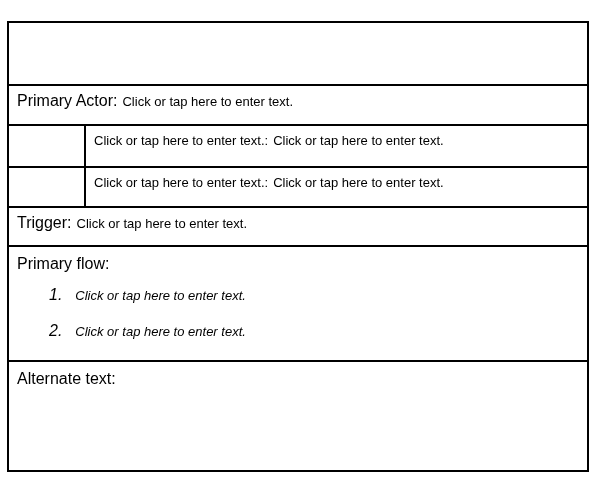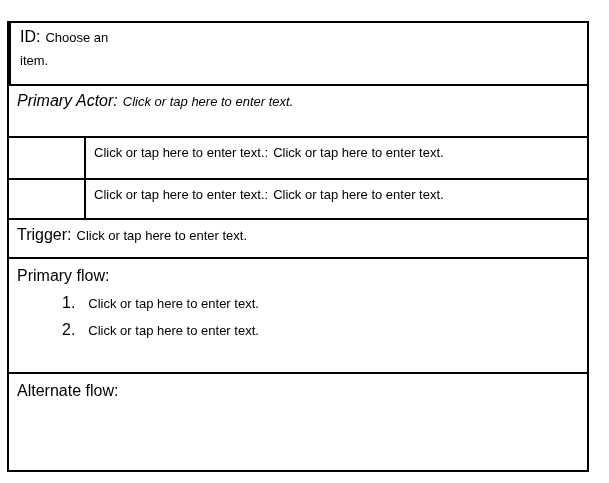--- a/index.html
+++ b/index.html
@@ -22,21 +22,21 @@
     box-sizing: border-box;
     background: #ffffff;
   }
   .row {
     box-sizing: border-box;
     border-bottom: 2px solid #000000;
     display: flex;
     align-items: stretch;
   }
   .r1 { height: 63px; }
-  .r2 { height: 52px; font-style: italic; }
+  .r2 { height: 40px; }
   .r3 { height: 42px; }
   .r4 { height: 42px; }
   .r5 { height: 40px; }
   .r6 { height: 39px; }
   .r7 { height: 115px; display: block; }
   .r8 { height: 66px; border-bottom: none; display: block; }
   .cell { box-sizing: border-box; }
   .label { font-size: 16px; line-height: 19px; }
   .ph { font-size: 13px; }
   .val-gap { margin-left: 5px; }
@@ -48,34 +48,31 @@
     line-height: 22px;
   }
   .full-cell { flex: 1; padding: 5px 8px 0 8px; line-height: 19px; }
   .r3 .full-cell { padding-top: 4px; }
   .spacer-cell { width: 77px; border-right: 2px solid #000000; }
   .stake-text-cell { flex: 1; padding: 7px 8px 18px 8px; font-size: 13px; line-height: 15px; }
   .stake-sep { font-size: 13px; }
   .stake-right { margin-left: 5px; }
   .r7 { padding: 7px 8px 0 8px; }
   .r8 { padding: 7px 8px 0 8px; }
-  .nf-item { margin-top: 9px; margin-left: 45px; line-height: 17px; }
+  .nf-item { margin-top: 9px; margin-left: 32px; line-height: 26px; font-style: italic; }
   .nf-num { font-size: 16px; }
   .nf-text { margin-left: 13px; }
 </style>
 </head>
 <body>
 
 <div class="page">
   <div class="uc-table">
 
     <div class="row r1">
-      <div class="cell id-cell">
-        <span class="label">ID:</span><span class="ph val-gap">Choose an item.</span>
-      </div>
     </div>
 
     <div class="row r2">
       <div class="cell full-cell">
         <span class="label">Primary Actor:</span><span class="ph val-gap">Click or tap here to enter text.</span>
       </div>
     </div>
 
 
     <div class="row r4">
@@ -102,17 +99,17 @@
       <div class="label">Primary flow:</div>
       <div class="nf-item">
         <span class="nf-num">1.</span><span class="ph nf-text">Click or tap here to enter text.</span>
       </div>
       <div class="nf-item">
         <span class="nf-num">2.</span><span class="ph nf-text">Click or tap here to enter text.</span>
       </div>
     </div>
 
     <div class="row r8">
-      <div class="label">Alternate flow:</div>
+      <div class="label">Alternate text:</div>
     </div>
 
   </div>
 </div>
 
 </body></html>

